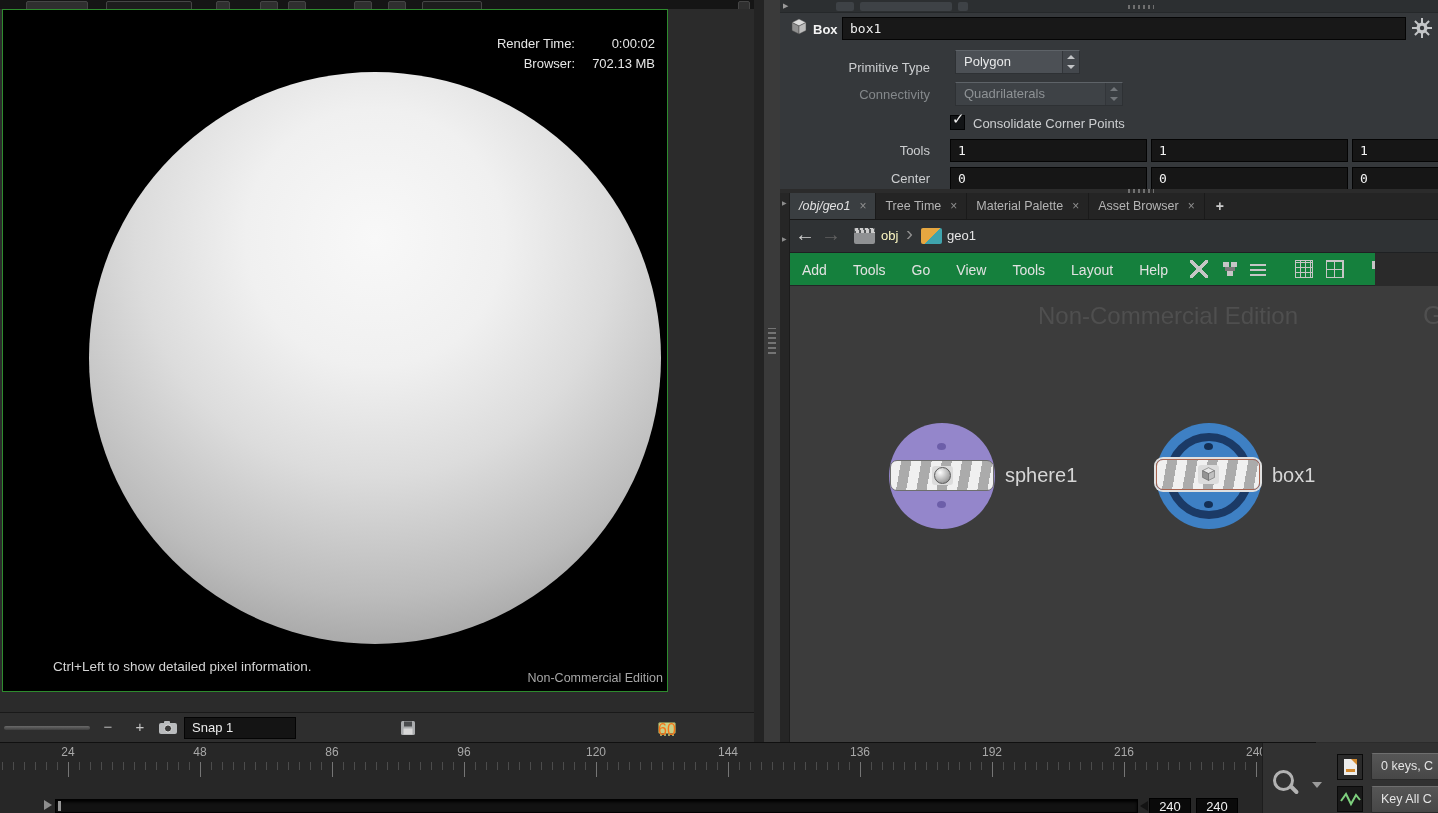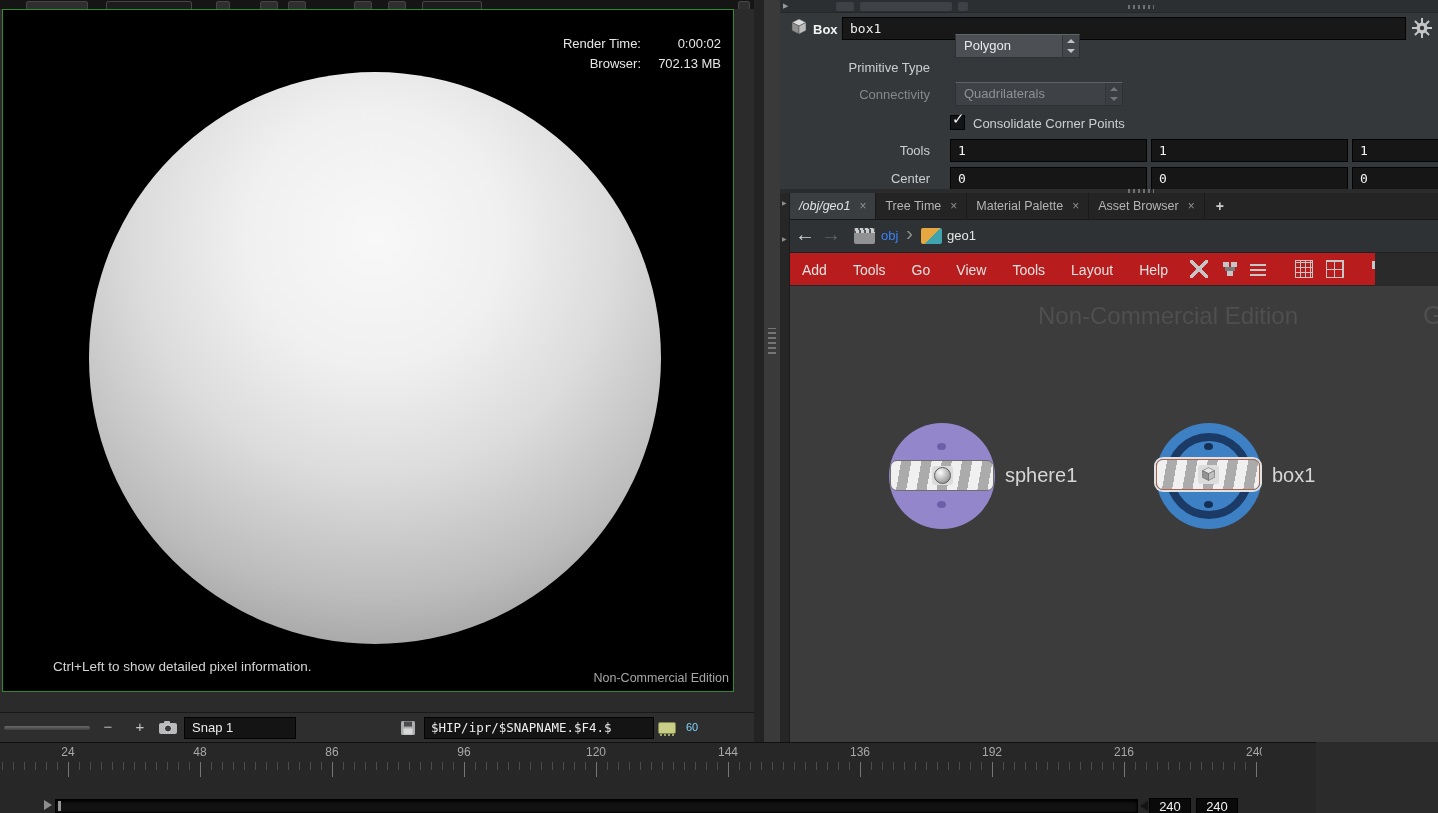--- a/index.html
+++ b/index.html
@@ -4,21 +4,21 @@
 <style>
   *{margin:0;padding:0;box-sizing:border-box}
   body{background:#1b1b1b;font-family:"Liberation Sans",sans-serif}
   .page{position:relative;width:1438px;height:813px;background:#2b2b2b;overflow:hidden;user-select:none}
 
   
   .rv-topbar{position:absolute;left:0;top:0;width:754px;height:9px;background:#151515;overflow:hidden}
   .rv-topbar .chip{position:absolute;top:1px;height:11px;background:#2f2f2f;border:1px solid #454545;border-radius:2px}
 
   
-  .render-frame{position:absolute;left:2px;top:9px;width:732px;height:683px;background:#000;border:1px solid #2e8b2e}
+  .render-frame{position:absolute;left:2px;top:9px;width:666px;height:683px;background:#000;border:1px solid #2e8b2e}
   .sphere{position:absolute;left:86px;top:62px;width:572px;height:572px;border-radius:50%;
     background:radial-gradient(circle at 50% 29%,#f8f8f8 0%,#f0f0f0 26%,#dcdcdc 48%,#bcbcbc 72%,#979797 92%,#8a8a8a 100%)}
   .rv-stats{position:absolute;right:12px;top:26px;display:grid;grid-template-columns:auto auto;column-gap:8px;row-gap:5px;font-size:13px;color:#e6e6e6}
   .rv-stats .lbl{text-align:right}
   .rv-stats .val{text-align:right;min-width:72px}
   .rv-hint{position:absolute;left:50px;top:649px;font-size:13.5px;color:#d4d4d4}
   .rv-watermark{position:absolute;right:4px;top:661px;font-size:12.5px;color:#a6a6a6}
   .rv-right-strip{position:absolute;left:754px;top:0;width:10px;height:742px;background:#232323}
   .v-divider{position:absolute;left:764px;top:0;width:16px;height:742px;background:#3a3a3a}
   .v-grip{position:absolute;left:4px;top:328px;width:8px;height:26px;background:repeating-linear-gradient(0deg,#747474 0 2px,transparent 2px 5px)}
@@ -27,41 +27,41 @@
   .snapshot-bar{position:absolute;left:0;top:712px;width:754px;height:30px;background:#2e2e2e;border-top:1px solid #191919}
   .snap-slider{position:absolute;left:4px;top:13px;width:86px;height:4px;background:linear-gradient(180deg,#6a6a6a,#3f3f3f);border-radius:2px}
   .snap-minus{position:absolute;left:98px;top:5px;width:20px;text-align:center;font-size:15px;color:#b0b0b0}
   .snap-plus{position:absolute;left:130px;top:5px;width:20px;text-align:center;font-size:15px;color:#c6c6c6}
   .cam-ico{position:absolute;left:158px;top:7px}
   .snap-name{position:absolute;left:184px;top:4px;width:112px;height:22px;background:#141414;border:1px solid #040404;color:#ececec;font-size:13px;line-height:20px;padding-left:7px}
   .disk-ico{position:absolute;left:400px;top:7px}
   .snap-path{position:absolute;left:424px;top:4px;width:230px;height:22px;background:#141414;border:1px solid #040404;color:#ececec;font-family:"DejaVu Sans Mono",monospace;font-size:12.5px;line-height:20px;padding-left:6px;white-space:nowrap;overflow:hidden}
   .ram-ico{position:absolute;left:658px;top:9px;width:18px;height:12px;background:#c9cf86;border:1px solid #7f8450;border-radius:2px}
   .ram-ico::after{content:'';position:absolute;left:1px;right:1px;bottom:-3px;height:2px;background:repeating-linear-gradient(90deg,#9fa565 0 2px,transparent 2px 4px)}
-  .cache-val{position:absolute;left:686px;top:8px;font-size:11px;color:#7dd3fc}
+  .cache-val{position:absolute;left:658px;top:8px;font-size:16px;color:#f97316}
 
   
   .param-panel{position:absolute;left:780px;top:0;width:658px;height:189px;background:#35383b;overflow:hidden}
   .pp-strip{position:absolute;left:0;top:0;width:658px;height:13px;background:#2c2f31;border-bottom:1px solid #25282a}
   .pp-strip .chip{position:absolute;top:2px;height:9px;background:#3e4246;border-radius:2px}
   .pp-arrow{position:absolute;left:3px;top:2px;font-size:7px;color:#9a9a9a}
   .pp-grip{position:absolute;left:348px;top:5px;width:26px;height:4px;background:repeating-linear-gradient(90deg,#6f6f6f 0 2px,transparent 2px 5px)}
   .pp-cube{position:absolute;left:9px;top:17px}
   .pp-type{position:absolute;left:33px;top:22px;font-size:13px;font-weight:bold;color:#f4f4f4}
   .pp-name{position:absolute;left:62px;top:17px;width:564px;height:23px;background:#181818;border:1px solid #050505;color:#ededed;font-family:"DejaVu Sans Mono",monospace;font-size:13px;line-height:21px;padding-left:7px}
   .pp-gear{position:absolute;right:5px;top:17px}
   .p-label{position:absolute;left:0;width:150px;text-align:right;font-size:13px;color:#ccced0}
   .p-label.dim{color:#84888b}
   .lbl-prim{top:60px}.lbl-conn{top:87px}.lbl-size{top:143px}.lbl-center{top:171px}
   .dd{position:absolute;height:24px;background:#4c5055;border:1px solid #2e3134;border-top-color:#5e6368;color:#e8e9ea;font-size:13px}
   .dd-text{display:block;line-height:22px;padding-left:8px}
   .spin{position:absolute;right:0;top:0;bottom:0;width:17px;background:#43474c;border-left:1px solid #33363a}
   .spin::before{content:'';position:absolute;left:4px;top:4px;border-left:4px solid transparent;border-right:4px solid transparent;border-bottom:4px solid #c2c4c6}
   .spin::after{content:'';position:absolute;left:4px;bottom:4px;border-left:4px solid transparent;border-right:4px solid transparent;border-top:4px solid #c2c4c6}
-  .dd-prim{left:175px;top:34px;width:125px}
+  .dd-prim{left:175px;top:50px;width:125px}
   .dd-conn{left:175px;top:82px;width:168px;background:#3e4246;color:#8e9295}
   .dd-conn .spin{background:#3a3e42}
   .dd-conn .spin::before{border-bottom-color:#72767a}
   .dd-conn .spin::after{border-top-color:#72767a}
   .checkbox{position:absolute;left:170px;top:115px;width:15px;height:15px;background:#121416;border:1px solid #030405}
   .checkbox .check{position:absolute;left:1px;top:-6px;font-size:15px;color:#f0f0f0}
   .consolidate-label{position:absolute;left:193px;top:116px;font-size:13px;color:#ccced0}
   .pfield{position:absolute;height:23px;background:#161616;border:1px solid #040404;color:#f4f4f4;font-family:"DejaVu Sans Mono",monospace;font-size:13px;line-height:21px;padding-left:7px}
   .f-sx{left:170px;top:139px;width:197px}.f-sy{left:371px;top:139px;width:197px}.f-sz{left:572px;top:139px;width:197px}
   .f-cx{left:170px;top:167px;width:197px}.f-cy{left:371px;top:167px;width:197px}.f-cz{left:572px;top:167px;width:197px}
@@ -76,25 +76,25 @@
   .tab{display:flex;align-items:center;padding:0 9px;border-right:1px solid #1a1a1a;font-size:12.5px;color:#b4b4b4}
   .tab.active{background:#3a3e41;color:#e2e2e2}
   .tab.active .tab-label{font-style:italic}
   .tab-x{margin-left:9px;color:#909090;font-size:12px}
   .tab-plus{display:flex;align-items:center;padding:0 11px;color:#cccccc;font-size:14px;font-weight:bold}
   .pathbar{position:absolute;left:10px;top:27px;width:648px;height:33px;background:#2f3234;border-bottom:1px solid #1e2022}
   .nav-back{position:absolute;left:5px;top:3px;font-size:20px;color:#d2d2d2;font-weight:bold}
   .nav-fwd{position:absolute;left:31px;top:3px;font-size:20px;color:#616161;font-weight:bold}
   .crumb-objico{position:absolute;left:64px;top:8px;width:21px;height:16px;background:linear-gradient(180deg,#cdcdcd 0 5px,#8f9193 5px);border-radius:2px;overflow:hidden}
   .crumb-objico::before{content:'';position:absolute;left:0;top:0;width:100%;height:5px;background:repeating-linear-gradient(75deg,#55585a 0 2px,transparent 2px 5px)}
-  .crumb-obj{position:absolute;left:91px;top:8px;font-size:13px;color:#3b82f6}
+  .crumb-obj{position:absolute;left:91px;top:8px;font-size:13px;color:#fef9c3}
   .crumb-sep{position:absolute;left:116px;top:1px;font-size:21px;color:#8e8e8e}
   .crumb-geoico{position:absolute;left:131px;top:8px;width:21px;height:16px;background:linear-gradient(135deg,#e6a741 0 52%,#3fa4ad 52%);border-radius:2px}
   .crumb-geo{position:absolute;left:157px;top:8px;font-size:13px;color:#e6e6e6}
-  .menubar{position:absolute;left:10px;top:60px;width:585px;height:33px;background:#b91c1c;border-bottom:1px solid #232527;overflow:hidden}
+  .menubar{position:absolute;left:10px;top:60px;width:585px;height:33px;background:#15803d;border-bottom:1px solid #232527;overflow:hidden}
   .menu-items{position:absolute;left:12px;top:0;height:33px;display:flex;align-items:center;gap:26px;font-size:14px;color:#e2e2e2}
   .mb-ico{position:absolute;top:7px;width:18px;height:18px}
   .mi-tools{left:400px;background:linear-gradient(45deg,transparent 42%,#c6c6c6 42% 58%,transparent 58%),linear-gradient(-45deg,transparent 42%,#c6c6c6 42% 58%,transparent 58%)}
   .mi-tree{left:431px;background:linear-gradient(#c6c6c6,#c6c6c6) 2px 2px/6px 5px no-repeat,linear-gradient(#c6c6c6,#c6c6c6) 10px 2px/6px 5px no-repeat,linear-gradient(#c6c6c6,#c6c6c6) 6px 11px/6px 5px no-repeat,linear-gradient(#7a7a7a,#7a7a7a) 4px 7px/10px 4px no-repeat}
   .mi-list{left:459px;background:repeating-linear-gradient(0deg,#c6c6c6 0 2px,transparent 2px 5px);background-size:16px 14px;background-position:1px 2px;background-repeat:no-repeat}
   .mi-grid1{left:505px;border:1px solid #c6c6c6;background:repeating-linear-gradient(0deg,transparent 0 4px,#c6c6c6 4px 5px),repeating-linear-gradient(90deg,transparent 0 4px,#c6c6c6 4px 5px)}
   .mi-grid2{left:536px;border:1px solid #c6c6c6;background:repeating-linear-gradient(0deg,transparent 0 7px,#c6c6c6 7px 8px),repeating-linear-gradient(90deg,transparent 0 7px,#c6c6c6 7px 8px)}
   .mi-panes{left:581px;background:linear-gradient(#c6c6c6,#c6c6c6) 1px 1px/10px 8px no-repeat,linear-gradient(#8a8a8a,#8a8a8a) 6px 8px/11px 9px no-repeat}
   .mi-note{left:611px;background:#e5d24d;border:1px solid #9c8c20;border-radius:2px}
   .mi-note::after{content:'';position:absolute;right:-1px;top:-1px;border-left:6px solid transparent;border-top:6px solid #37393c}
@@ -184,21 +184,20 @@
       <rect x="1" y="3" width="18" height="11" rx="2" fill="#b9bbbd"></rect>
       <rect x="6" y="1" width="6" height="3" rx="1" fill="#b9bbbd"></rect>
       <circle cx="10" cy="8.5" r="3.6" fill="#3a3a3a" stroke="#e0e0e0" stroke-width="1"></circle>
     </svg>
     <div class="snap-name">Snap 1</div>
     <svg class="disk-ico" width="16" height="16" viewBox="0 0 16 16">
       <rect x="1" y="1" width="14" height="14" rx="1.5" fill="#aaacae"></rect>
       <rect x="4" y="1.5" width="8" height="5" fill="#4a4c4e"></rect>
       <rect x="3.5" y="8.5" width="9" height="6" fill="#d8d8d8"></rect>
     </svg>
-    <div class="snap-path">$HIP/ipr/$SNAPNAME.$F4.$</div>
     <div class="ram-ico"></div>
     <div class="cache-val">60</div>
   </div>
 
   <div class="param-panel">
     <div class="pp-strip">
       <span class="pp-arrow">▶</span>
       <div class="chip" style="left:56px;width:18px"></div>
       <div class="chip" style="left:80px;width:92px"></div>
       <div class="chip" style="left:178px;width:10px"></div>
@@ -361,15 +360,29 @@
       <div class="ruler"></div>
     </div>
     <div class="playhead"></div>
     <div class="track">
       <div class="track-cursor"></div>
     </div>
     <div class="range-arrow"></div>
     <div class="fbox fbox-a">240</div>
     <div class="fbox fbox-b">240</div>
 
+    <div class="corner">
+      <div class="mag"></div>
+      <div class="mag-caret"></div>
+      <div class="mini mini-a">
+        <div class="page-ico"></div>
+      </div>
+      <div class="mini mini-b">
+        <svg width="24" height="24">
+          <polyline points="3,14 8,7 13,17 18,8 22,13" fill="none" stroke="#7ed07e" stroke-width="2"></polyline>
+        </svg>
+      </div>
+      <div class="keys-btn">0 keys, C</div>
+      <div class="keyall-btn">Key All C</div>
+    </div>
   </div>
 
 </div>
 
 </body></html>

